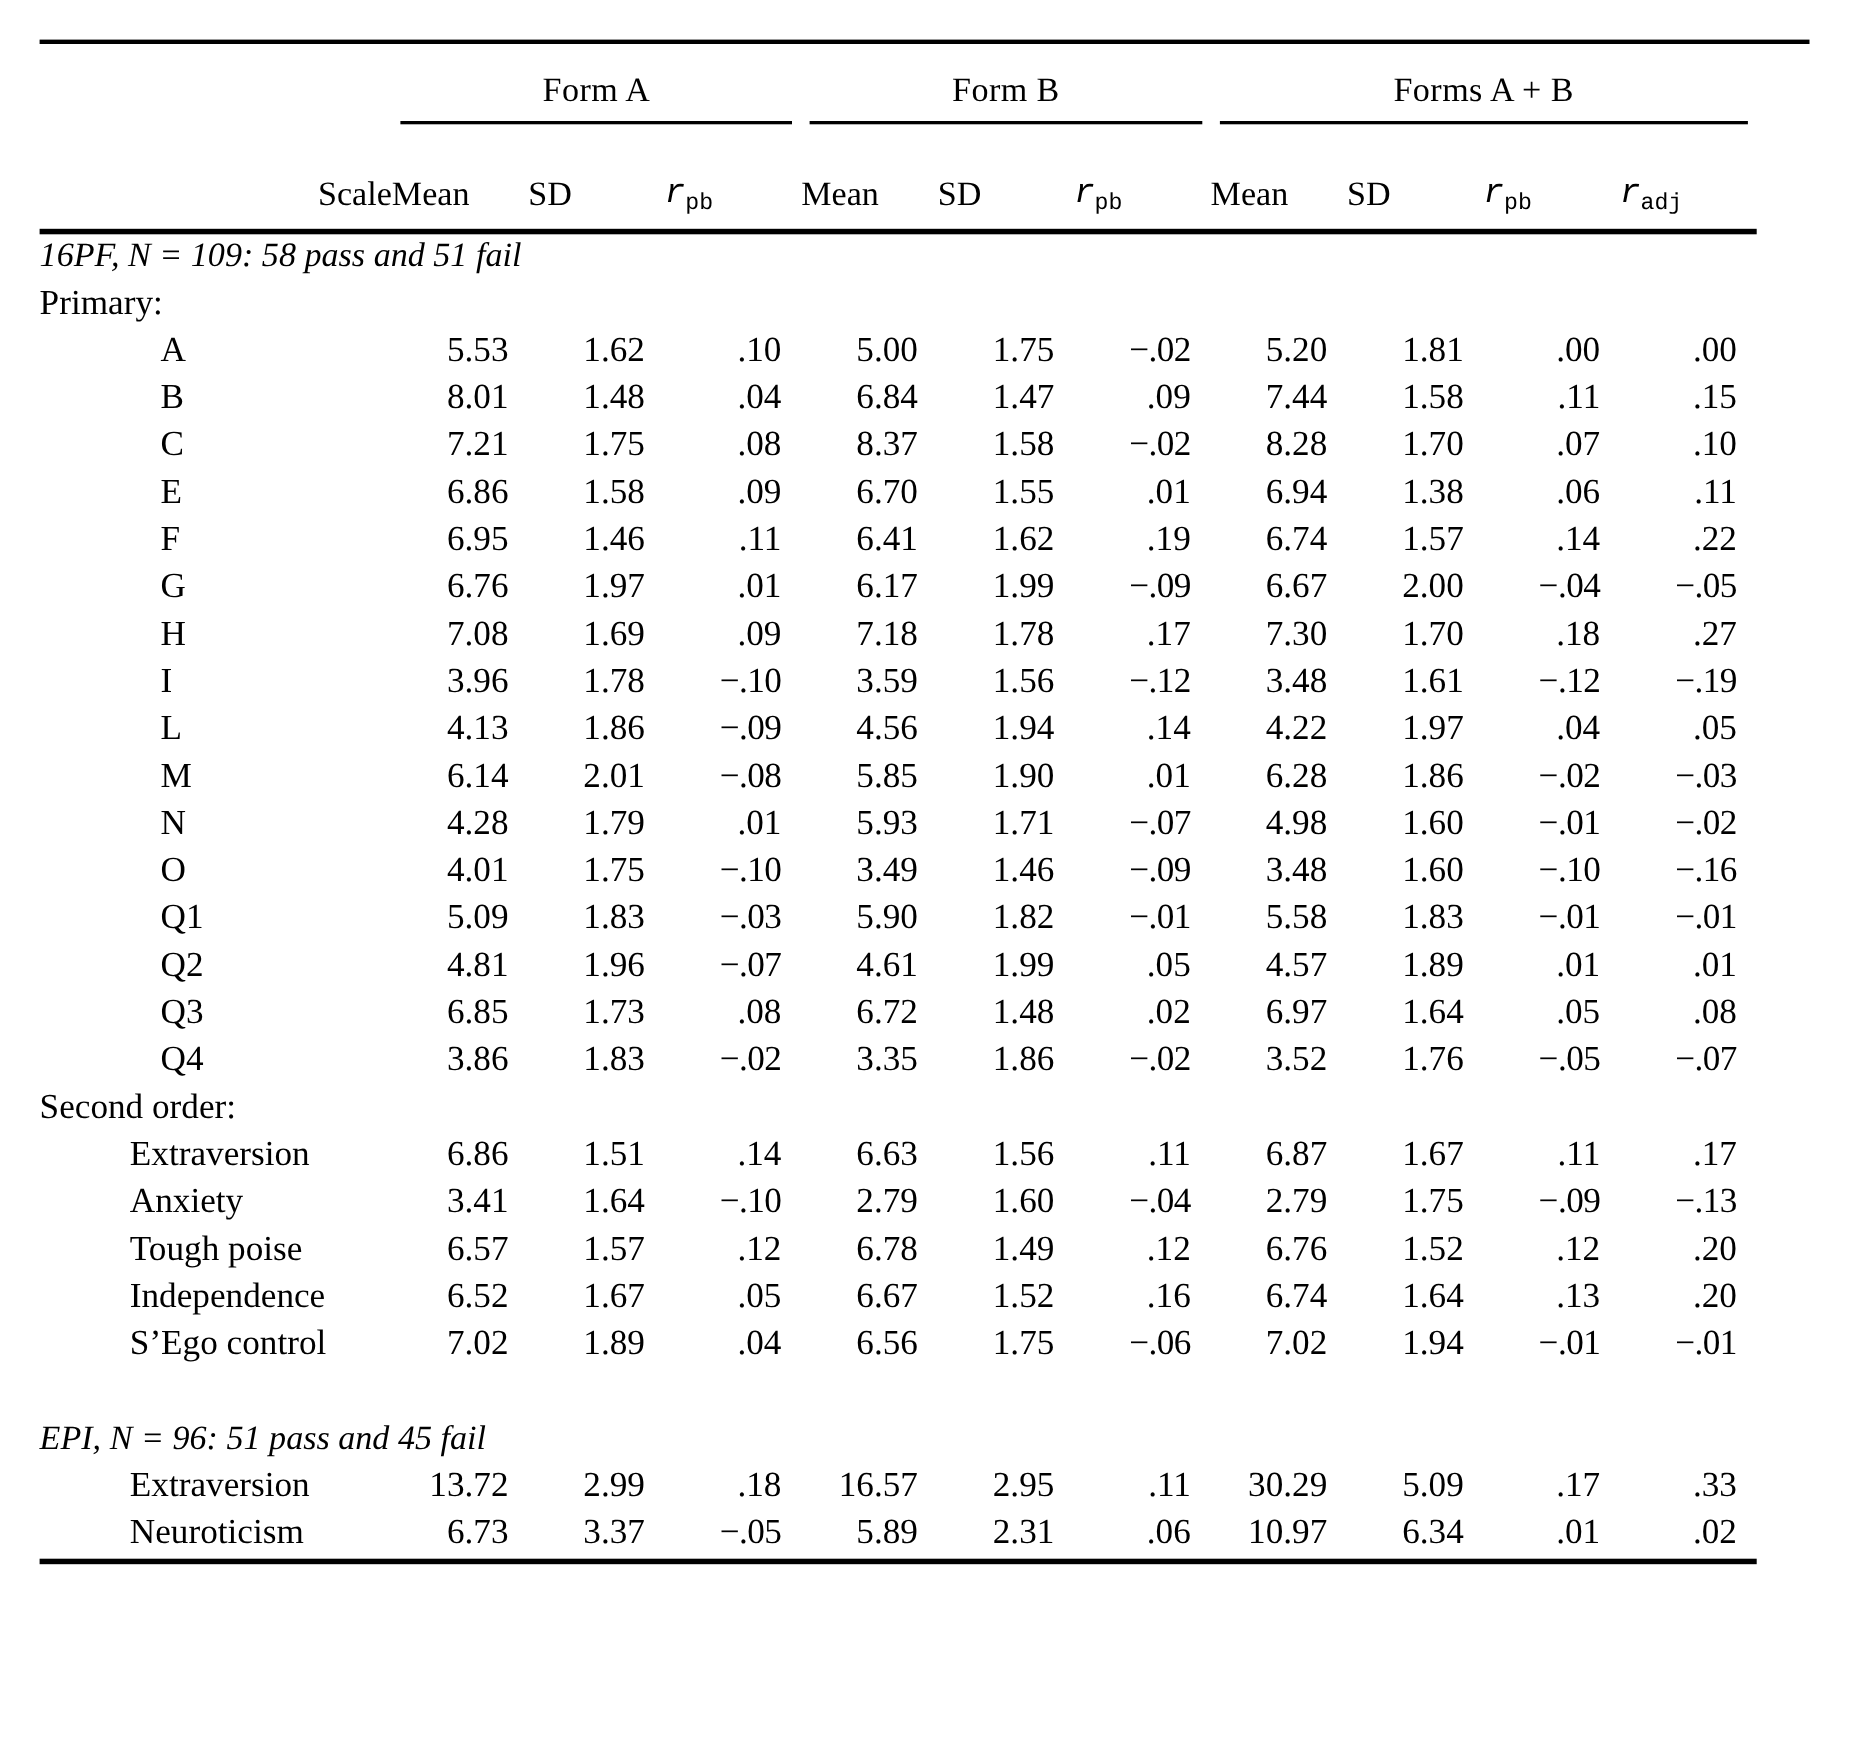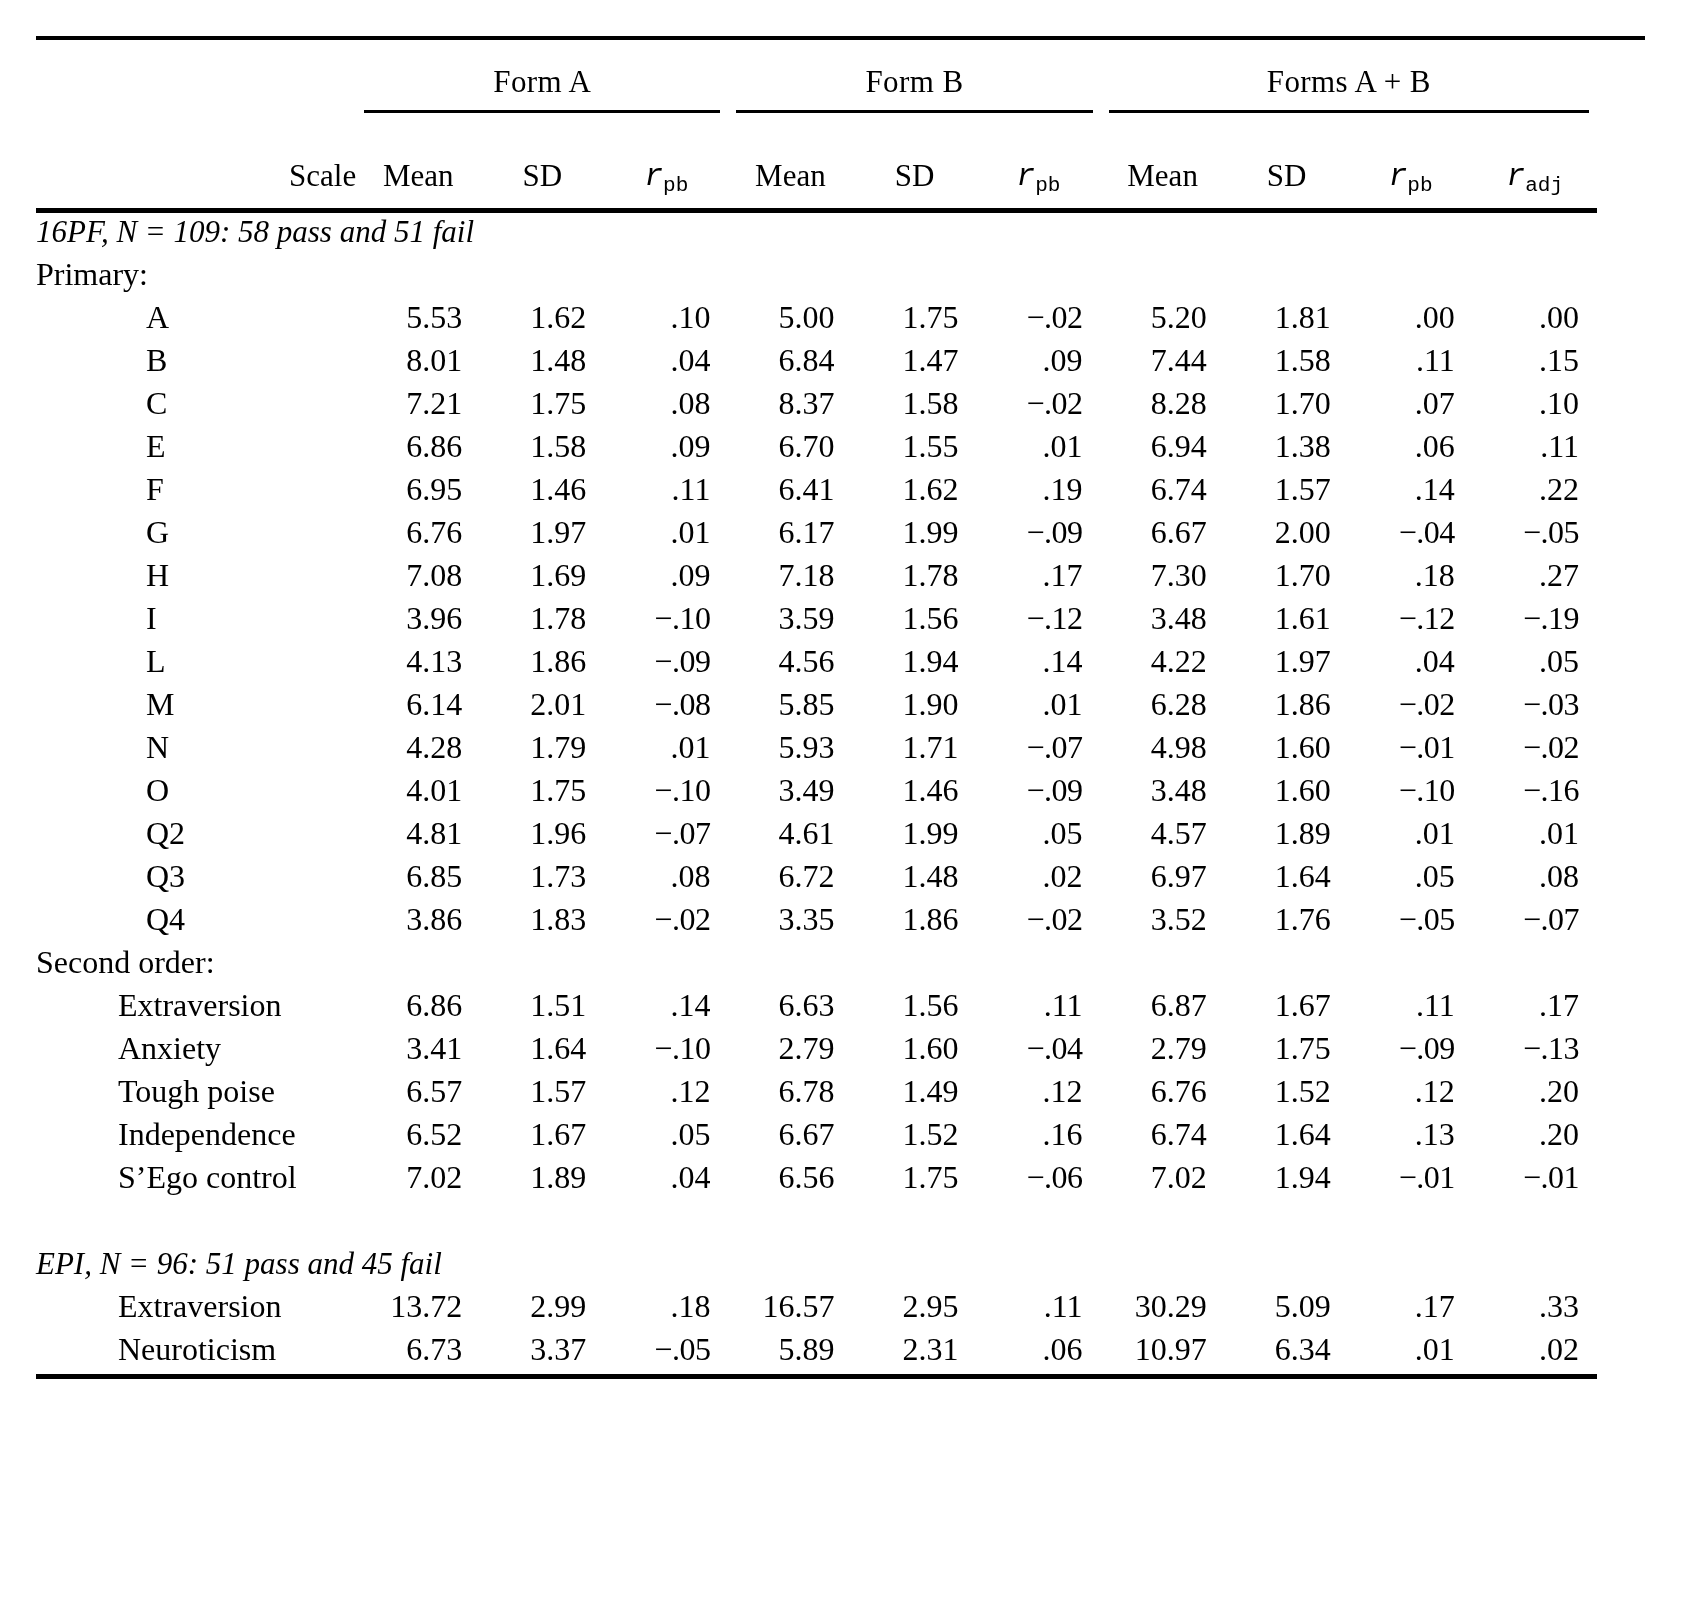--- a/index.html
+++ b/index.html
@@ -54,21 +54,21 @@
     background: #000;
     margin: 0 8px;
   }
   .grp-rule .norule { height: 3px; }
 
   .colhead td {
     padding: 0;
     height: 78px;
     vertical-align: bottom;
     padding-bottom: 14px;
-    text-align: center;
+    text-align: left;
     font-size: 31px;
   }
   .colhead td.scale-head {
     text-align: right;
     padding-left: 4px;
   }
   .rsym {
     font-style: italic;
     font-family: Liberation Mono, monospace;
   }
@@ -335,20 +335,33 @@
           <td class="neg">−.10</td>
           <td>3.49</td>
           <td>1.46</td>
           <td class="neg">−.09</td>
           <td>3.48</td>
           <td>1.60</td>
           <td class="neg">−.10</td>
           <td class="neg">−.16</td>
         </tr>
         <tr>
+          <td class="lbl"><span class="ind2">Q1</span></td>
+          <td>5.09</td>
+          <td>1.83</td>
+          <td class="neg">−.03</td>
+          <td>5.90</td>
+          <td>1.82</td>
+          <td class="neg">−.01</td>
+          <td>5.58</td>
+          <td>1.83</td>
+          <td class="neg">−.01</td>
+          <td class="neg">−.01</td>
+        </tr>
+        <tr>
           <td class="lbl"><span class="ind2">Q2</span></td>
           <td>4.81</td>
           <td>1.96</td>
           <td class="neg">−.07</td>
           <td>4.61</td>
           <td>1.99</td>
           <td>.05</td>
           <td>4.57</td>
           <td>1.89</td>
           <td>.01</td>

